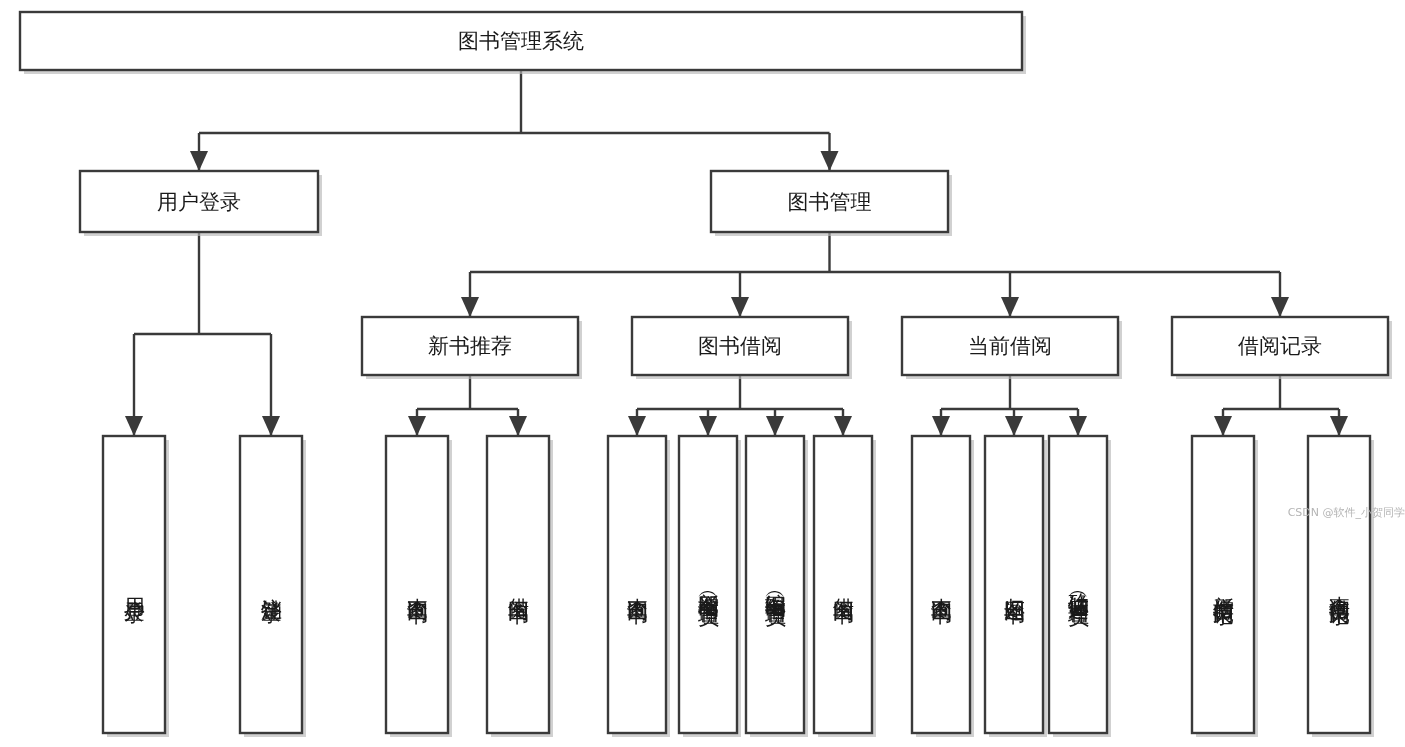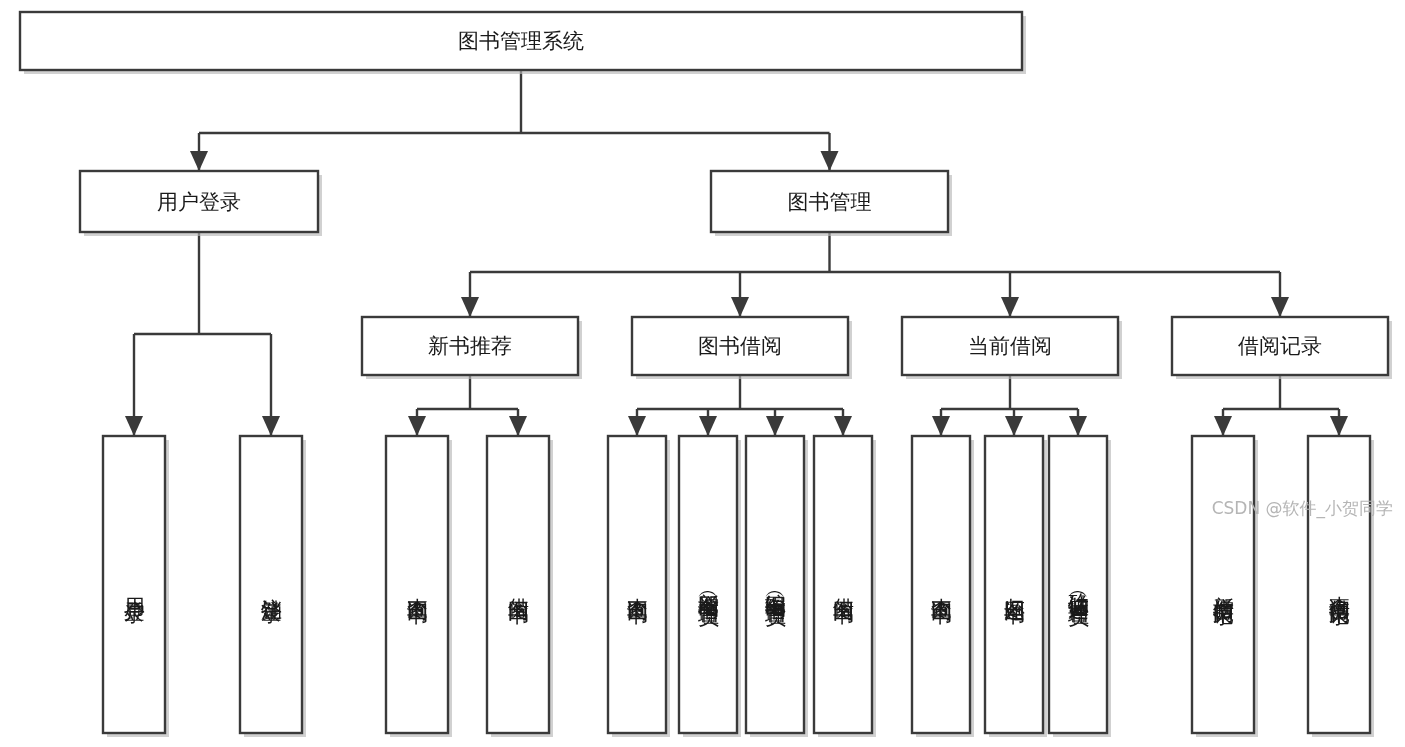--- a/index.html
+++ b/index.html
@@ -63,24 +63,24 @@
     letter-spacing: 2px;
     line-height: 1;
     white-space: nowrap;
     display: flex;
     align-items: center;
     justify-content: center;
     pointer-events: none;
   }
   .watermark {
     position: absolute;
-    right: 12px;
+    right: 0;
     bottom: 4px;
     font-family: "DejaVu Sans", "Liberation Sans", sans-serif;
-    font-size: 17px;
+    font-size: 11px;
     color: #b5b5b5;
     white-space: nowrap;
   }
 </style>
 </head>
 <body>
 
 <div id="diagram-root">
 
   <svg id="flow-svg" viewBox="0 0 1405 747">

